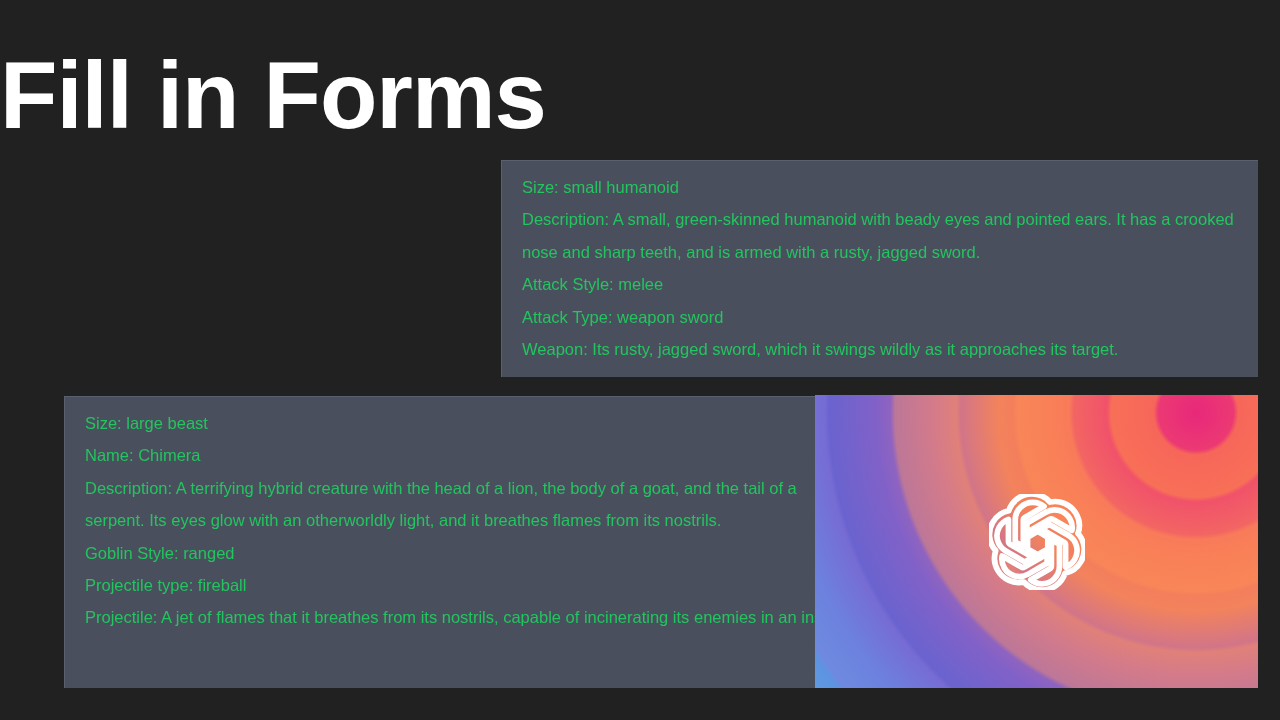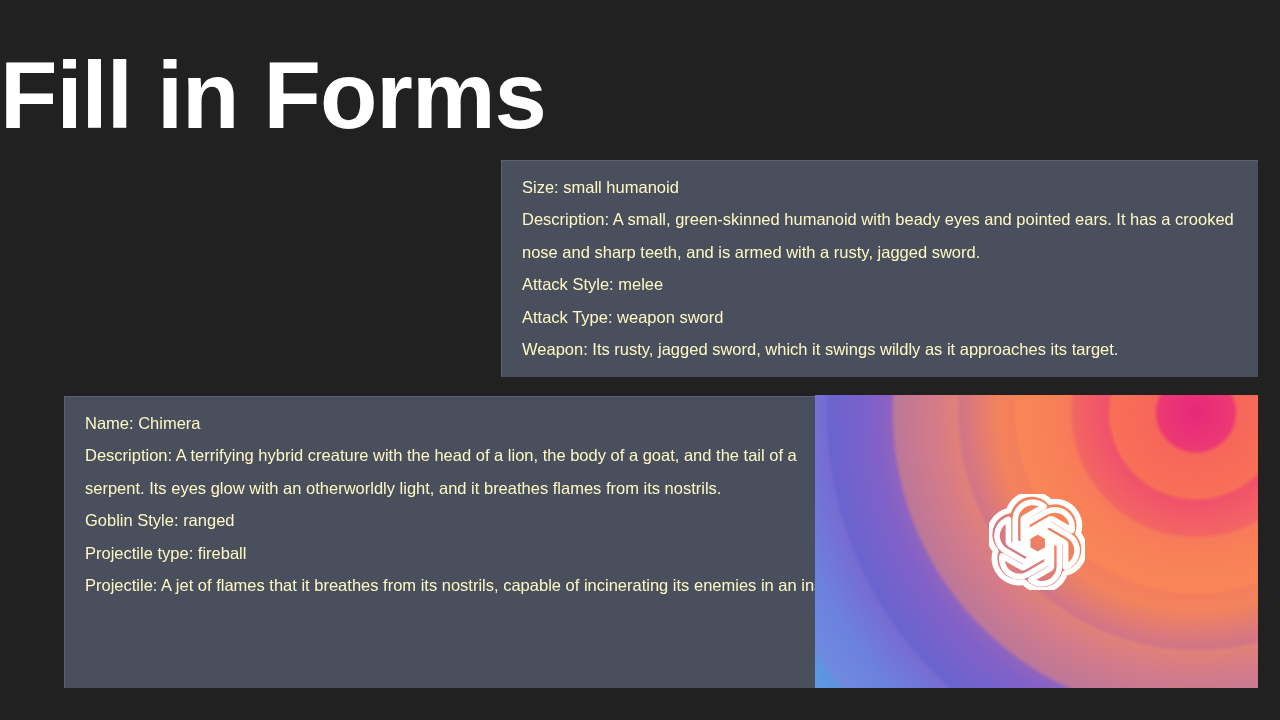--- a/index.html
+++ b/index.html
@@ -29,21 +29,21 @@
     font-size:94px;
     line-height:104px;
     letter-spacing:-1px;
     white-space:nowrap;
   }
 
   
   .form-panel {
     position:absolute;
     background:#4a4f5e;
-    color:#fef9c3;
+    color:#22c55e;
     font-family:"Liberation Sans", sans-serif;
     font-size:16.5px;
     line-height:32.4px;
     padding:10px 20px 12px 20px;
     border-top:1px solid #5a6070;
     border-left:1px solid #5a6070;
   }
   .form-panel .line { white-space:normal; }
 
   
@@ -84,20 +84,21 @@
   #panel-chimera .line { position:relative; z-index:1; }
 </style>
 </head>
 <body>
 
 <div id="stage">
 
   <div id="page-title">Fill in Forms</div>
 
   <div class="form-panel" id="panel-chimera">
+    <div class="line">Size: large beast</div>
     <div class="line">Name: Chimera</div>
     <div class="line">Description: A terrifying hybrid creature with the head of a lion, the body of a goat, and the tail of a serpent. Its eyes glow with an otherworldly light, and it breathes flames from its nostrils.</div>
     <div class="line">Goblin Style: ranged</div>
     <div class="line">Projectile type: fireball</div>
     <div class="line">Projectile: A jet of flames that it breathes from its nostrils, capable of incinerating its enemies in an instant.</div>
   </div>
 
   <div class="form-panel" id="panel-goblin">
     <div class="line">Size: small humanoid</div>
     <div class="line">Description: A small, green-skinned humanoid with beady eyes and pointed ears. It has a crooked nose and sharp teeth, and is armed with a rusty, jagged sword.</div>

